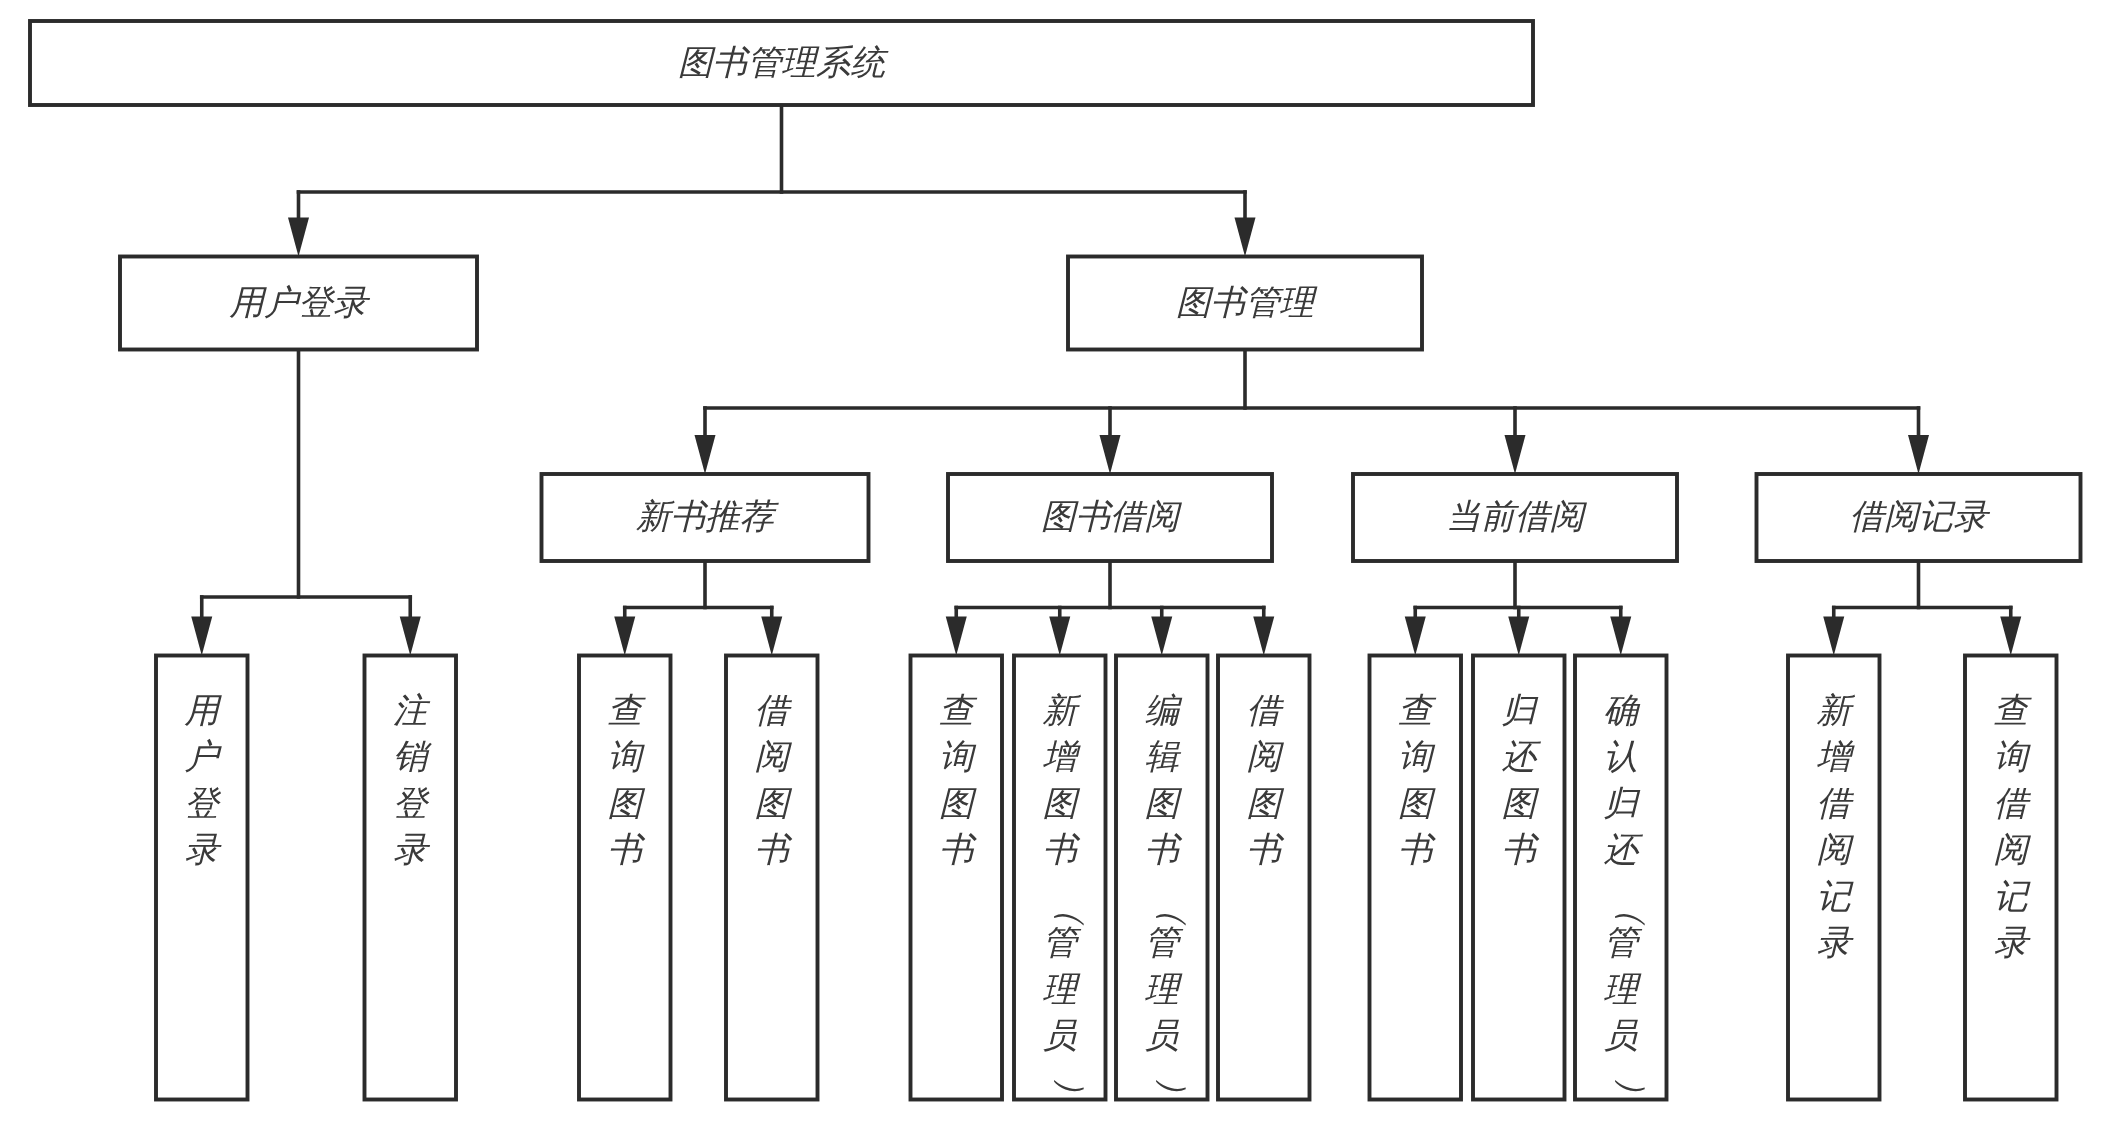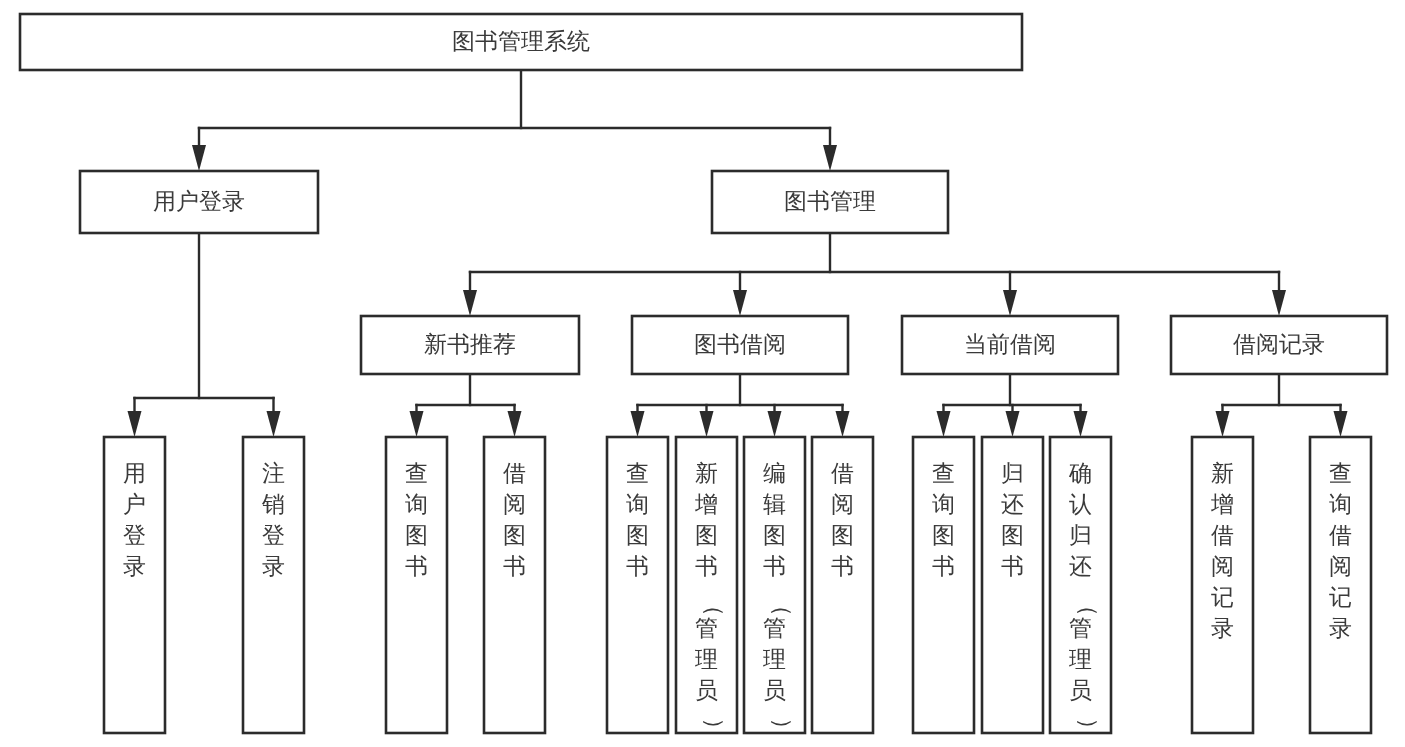--- a/index.html
+++ b/index.html
@@ -11,20 +11,21 @@
     width: 1405px;
     height: 747px;
     font-family: "Liberation Sans", "DejaVu Sans", sans-serif;
     overflow: hidden;
     position: relative;
   }
   #diagram-root {
     position: relative;
     width: 1405px;
     height: 552px;
+    font-style: italic;
   }
   svg#tree-svg {
     position: absolute;
     top: 0;
     left: 0;
     width: 1405px;
     height: 747px;
   }
   .node-box {
     fill: #ffffff;

